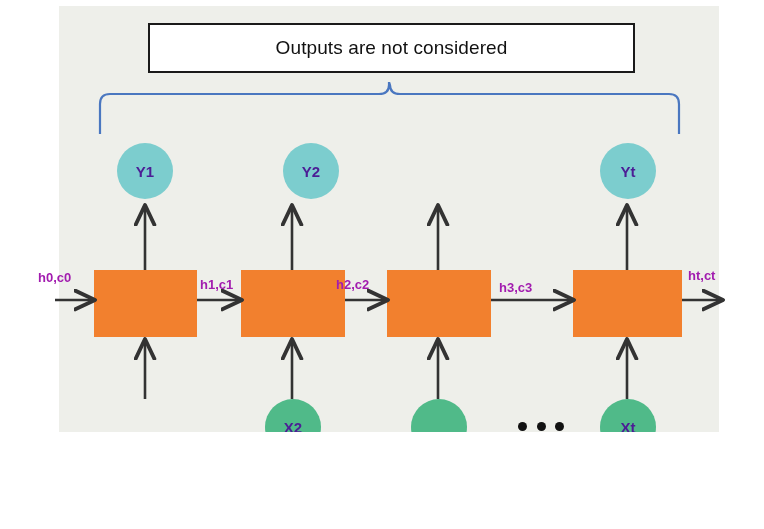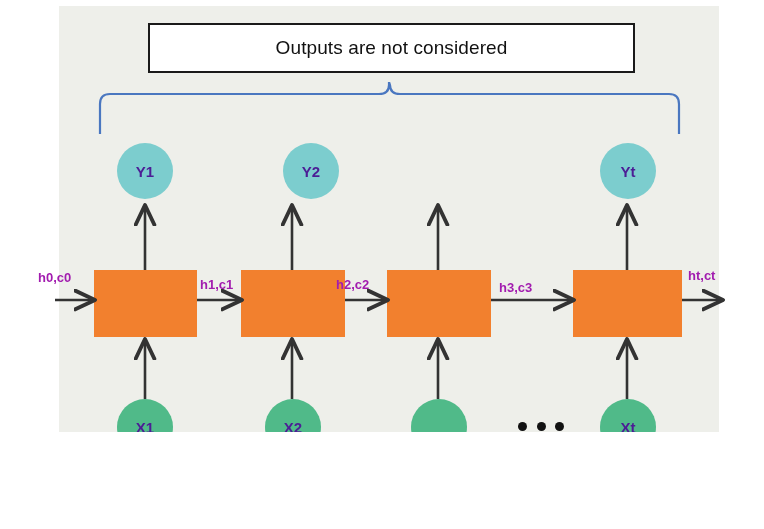--- a/index.html
+++ b/index.html
@@ -131,23 +131,20 @@
   </div>
   <div class="node out" style="left:600px; top:143px;">
     <span>Yt</span>
   </div>
 
   <div class="cell" style="left:94px;  top:270px; width:103px;"></div>
   <div class="cell" style="left:241px; top:270px; width:104px;"></div>
   <div class="cell" style="left:387px; top:270px; width:104px;"></div>
   <div class="cell" style="left:573px; top:270px; width:109px;"></div>
 
-  <div class="node in" style="left:117px; top:399px;">
-    <span>X1</span>
-  </div>
   <div class="node in" style="left:265px; top:399px;">
     <span>X2</span>
   </div>
   <div class="node in" style="left:411px; top:399px;align-items:flex-end;">
     <span>X3</span>
   </div>
   <div class="node in" style="left:600px; top:399px;">
     <span>Xt</span>
   </div>
 

